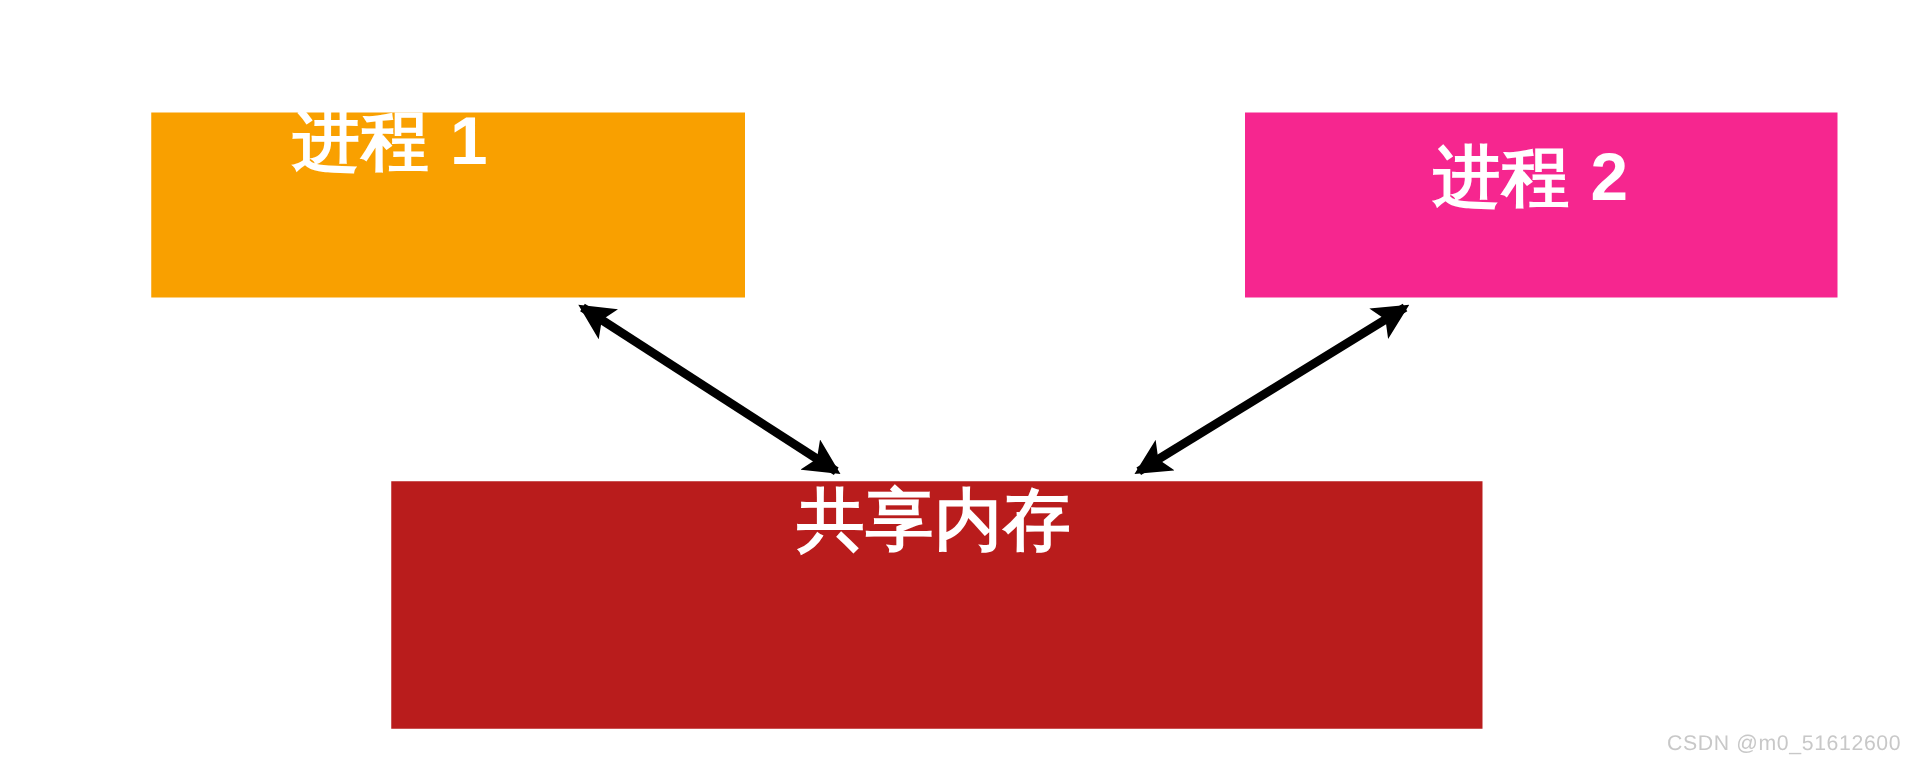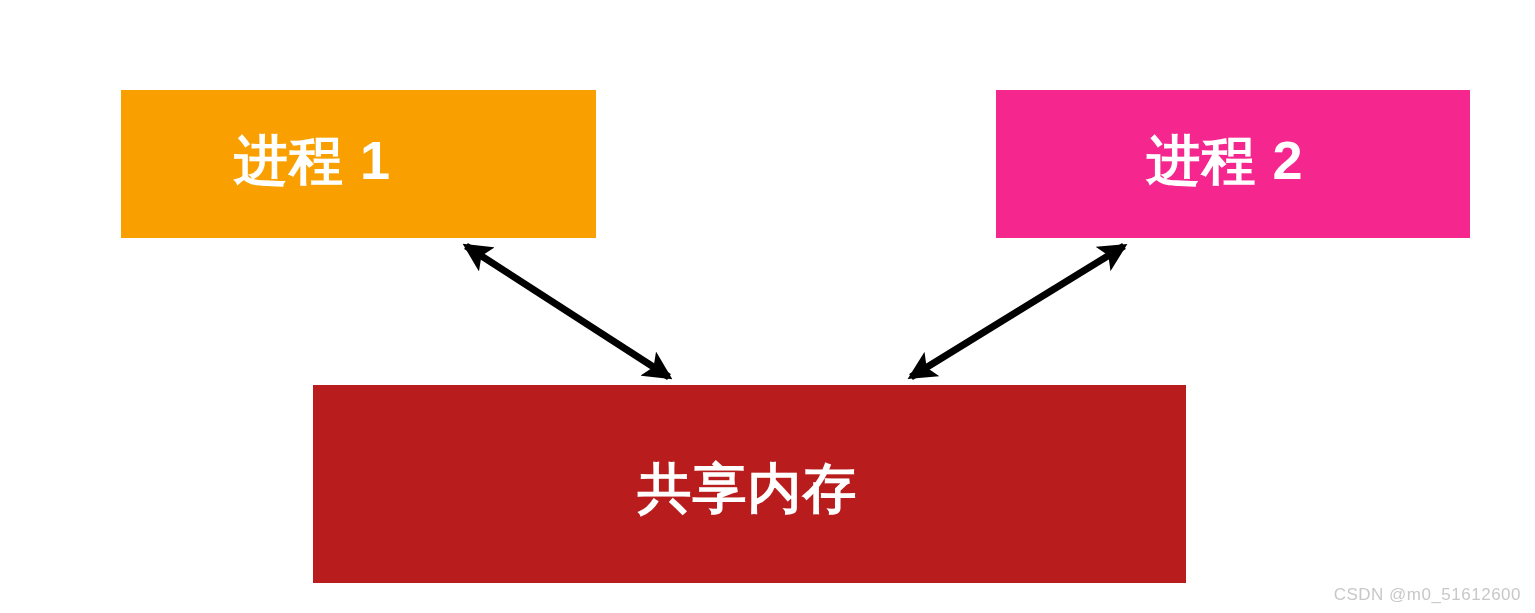--- a/index.html
+++ b/index.html
@@ -20,21 +20,20 @@
     left: 0;
     top: 0;
     width: 1535px;
     height: 613px;
     background: #ffffff;
   }
 
   .node-box {
     position: absolute;
     display: flex;
-    align-items: center;
     justify-content: center;
     box-sizing: border-box;
   }
 
   .node-label {
     color: #ffffff;
     font-weight: bold;
     line-height: 1;
     white-space: nowrap;
     letter-spacing: 1px;
@@ -57,20 +56,21 @@
   #node-process-2 {
     left: 996px;
     top: 90px;
     width: 474px;
     height: 148px;
     background: #f6268f;
   }
   #node-process-2 .node-label {
     font-size: 54px;
     transform: translateX(-8px) translateY(-4px);
+    margin-top: 29px;
   }
 
   
   #node-shared-memory {
     left: 313px;
     top: 385px;
     width: 873px;
     height: 198px;
     background: #b91c1c;
   }

